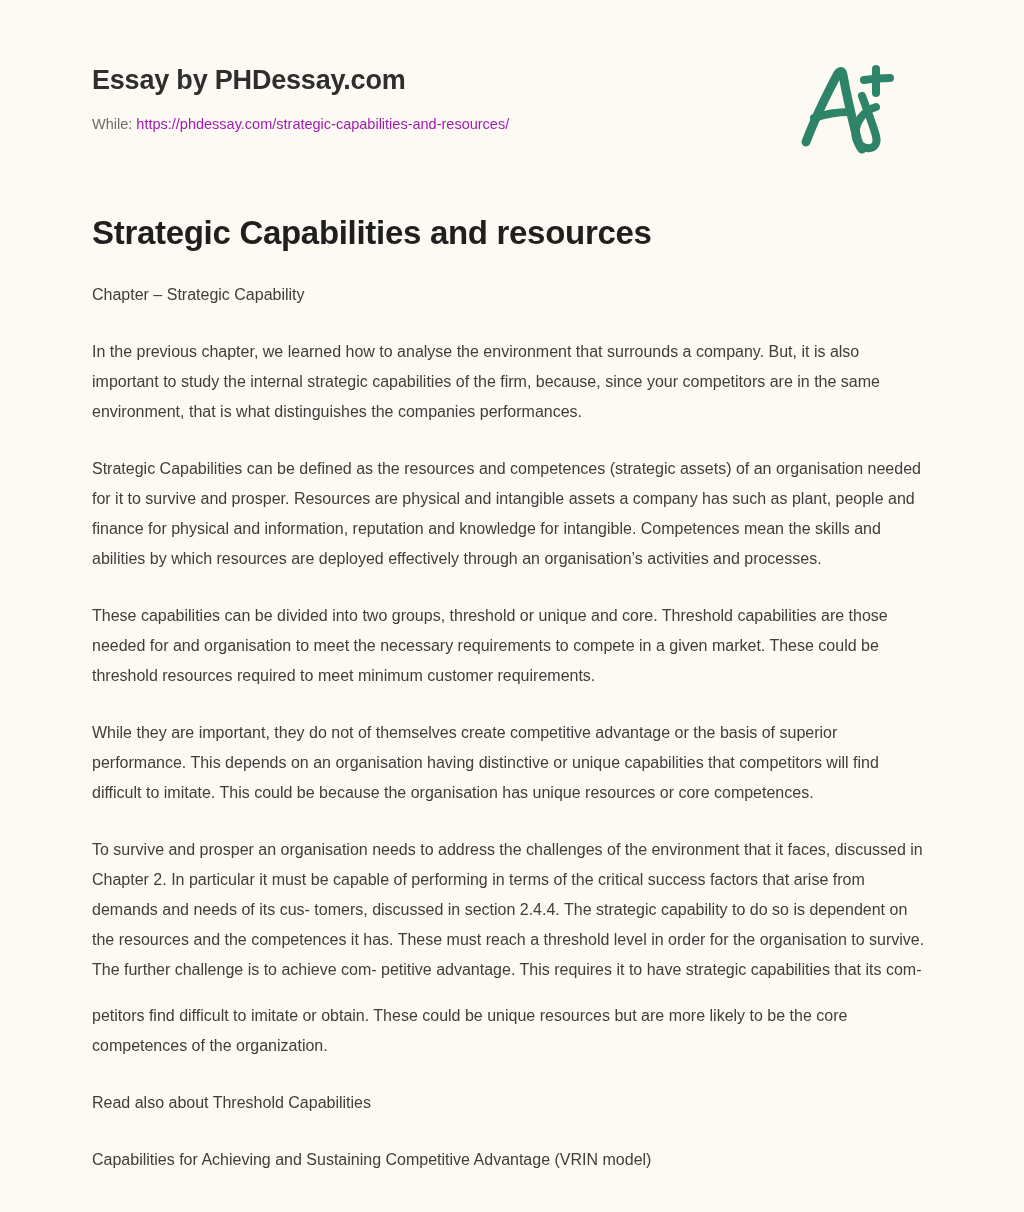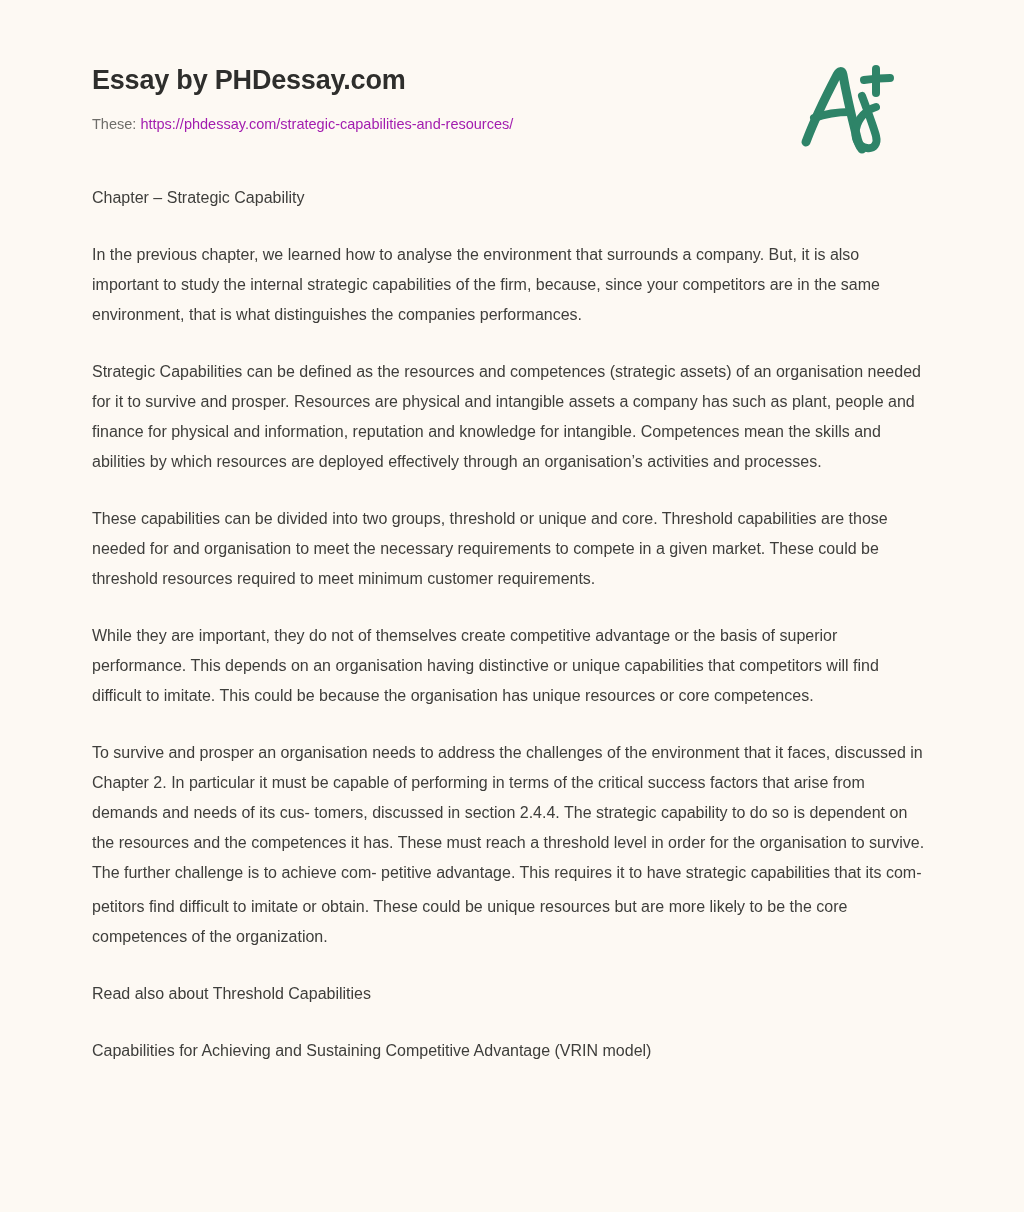--- a/index.html
+++ b/index.html
@@ -73,49 +73,50 @@
     margin: 57px 0 0 0;
   }
   .body-text {
     font-size: 16px;
     line-height: 30px;
     color: #3e3e3b;
     margin: 27px 0 0 0;
     max-width: 838px;
   }
   .body-text.tight {
-    margin-top: 4px;
+    margin-top: 16px;
   }
 </style>
 </head>
 <body>
 
 <div class="page">
 
   <div class="header">
     <div class="brand-block">
       <div class="brand-title">Essay by PHDessay.com</div>
       <div class="source-line">
-        <span>These:</span>
+        <span>While:</span>
         <a class="source-link" href="#">https://phdessay.com/strategic-capabilities-and-resources/</a>
       </div>
     </div>
 
     <svg class="logo" viewBox="0 0 120 100">
       <g fill="none" stroke="#2e8468" stroke-linecap="round" stroke-linejoin="round">
         <path d="M14 86 C20 70 34 40 45 19 C47 15 50 14 51 19 C54 36 60 62 64 78 C66 87 68 91 70 93" stroke-width="9"></path>
         <path d="M22 62 C33 58 46 56 58 56" stroke-width="8"></path>
         <path d="M70 40 C76 56 82 72 84 80 C86 88 82 93 75 92 C66 91 62 82 64 73 C66 62 74 54 84 51" stroke-width="8"></path>
         <path d="M72 24 C80 23 90 22 98 22" stroke-width="8"></path>
         <path d="M84 13 C84 21 84 30 84 37" stroke-width="8"></path>
       </g>
     </svg>
   </div>
 
   <div class="article">
+    <h1 class="doc-title">Strategic Capabilities and resources</h1>
 
     <p class="body-text">Chapter – Strategic Capability</p>
     <p class="body-text">In the previous chapter, we learned how to analyse the environment that surrounds a company. But, it is also important to study the internal strategic capabilities of the firm, because, since your competitors are in the same environment, that is what distinguishes the companies performances.</p>
     <p class="body-text">Strategic Capabilities can be defined as the resources and competences (strategic assets) of an organisation needed for it to survive and prosper. Resources are physical and intangible assets a company has such as plant, people and finance for physical and information, reputation and knowledge for intangible. Competences mean the skills and abilities by which resources are deployed effectively through an organisation’s activities and processes.</p>
     <p class="body-text">These capabilities can be divided into two groups, threshold or unique and core. Threshold capabilities are those needed for and organisation to meet the necessary requirements to compete in a given market. These could be threshold resources required to meet minimum customer requirements.</p>
     <p class="body-text">While they are important, they do not of themselves create competitive advantage or the basis of superior performance. This depends on an organisation having distinctive or unique capabilities that competitors will find difficult to imitate. This could be because the organisation has unique resources or core competences.</p>
     <p class="body-text">To survive and prosper an organisation needs to address the challenges of the environment that it faces, discussed in Chapter 2. In particular it must be capable of performing in terms of the critical success factors that arise from demands and needs of its cus- tomers, discussed in section 2.4.4. The strategic capability to do so is dependent on the resources and the competences it has. These must reach a threshold level in order for the organisation to survive. The further challenge is to achieve com- petitive advantage. This requires it to have strategic capabilities that its com-</p>
     <p class="body-text tight">petitors find difficult to imitate or obtain. These could be unique resources but are more likely to be the core competences of the organization.</p>
     <p class="body-text">Read also about Threshold Capabilities</p>
     <p class="body-text">Capabilities for Achieving and Sustaining Competitive Advantage (VRIN model)</p>

